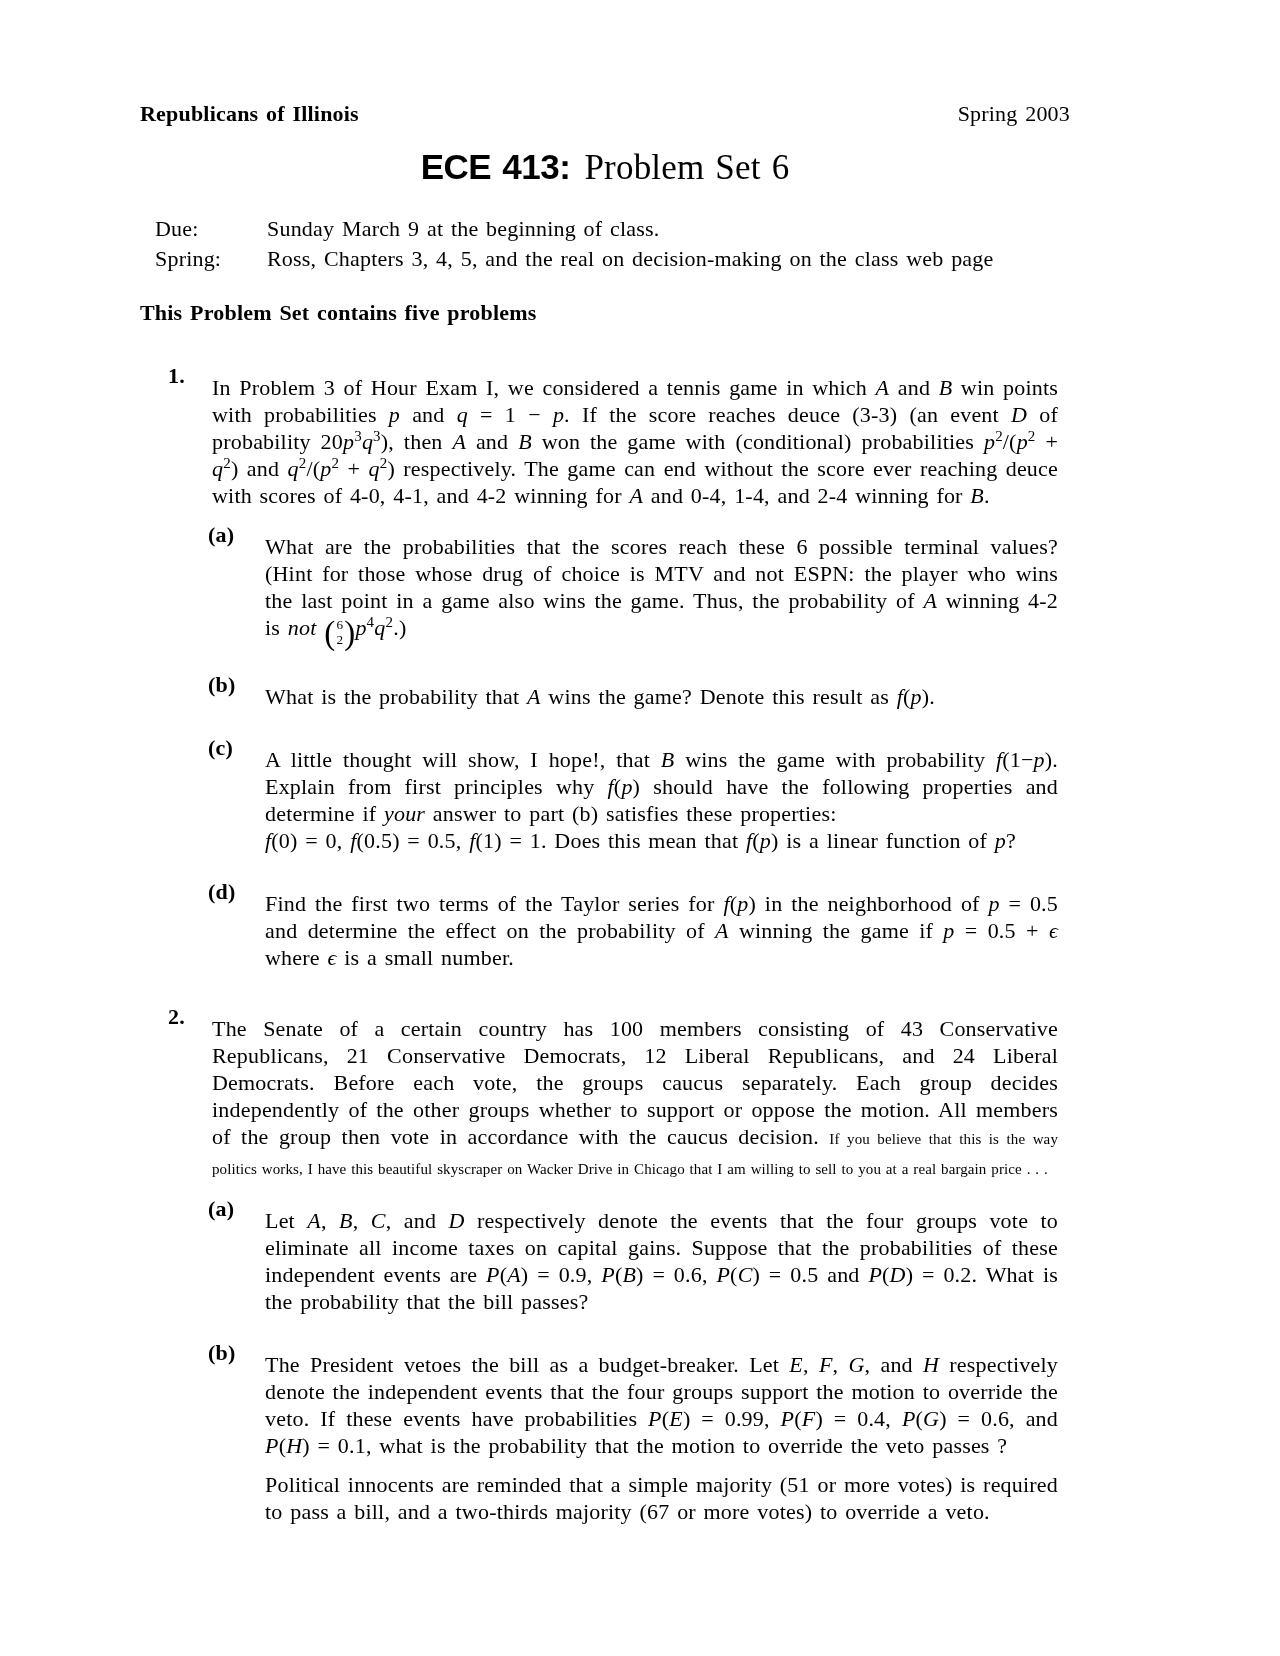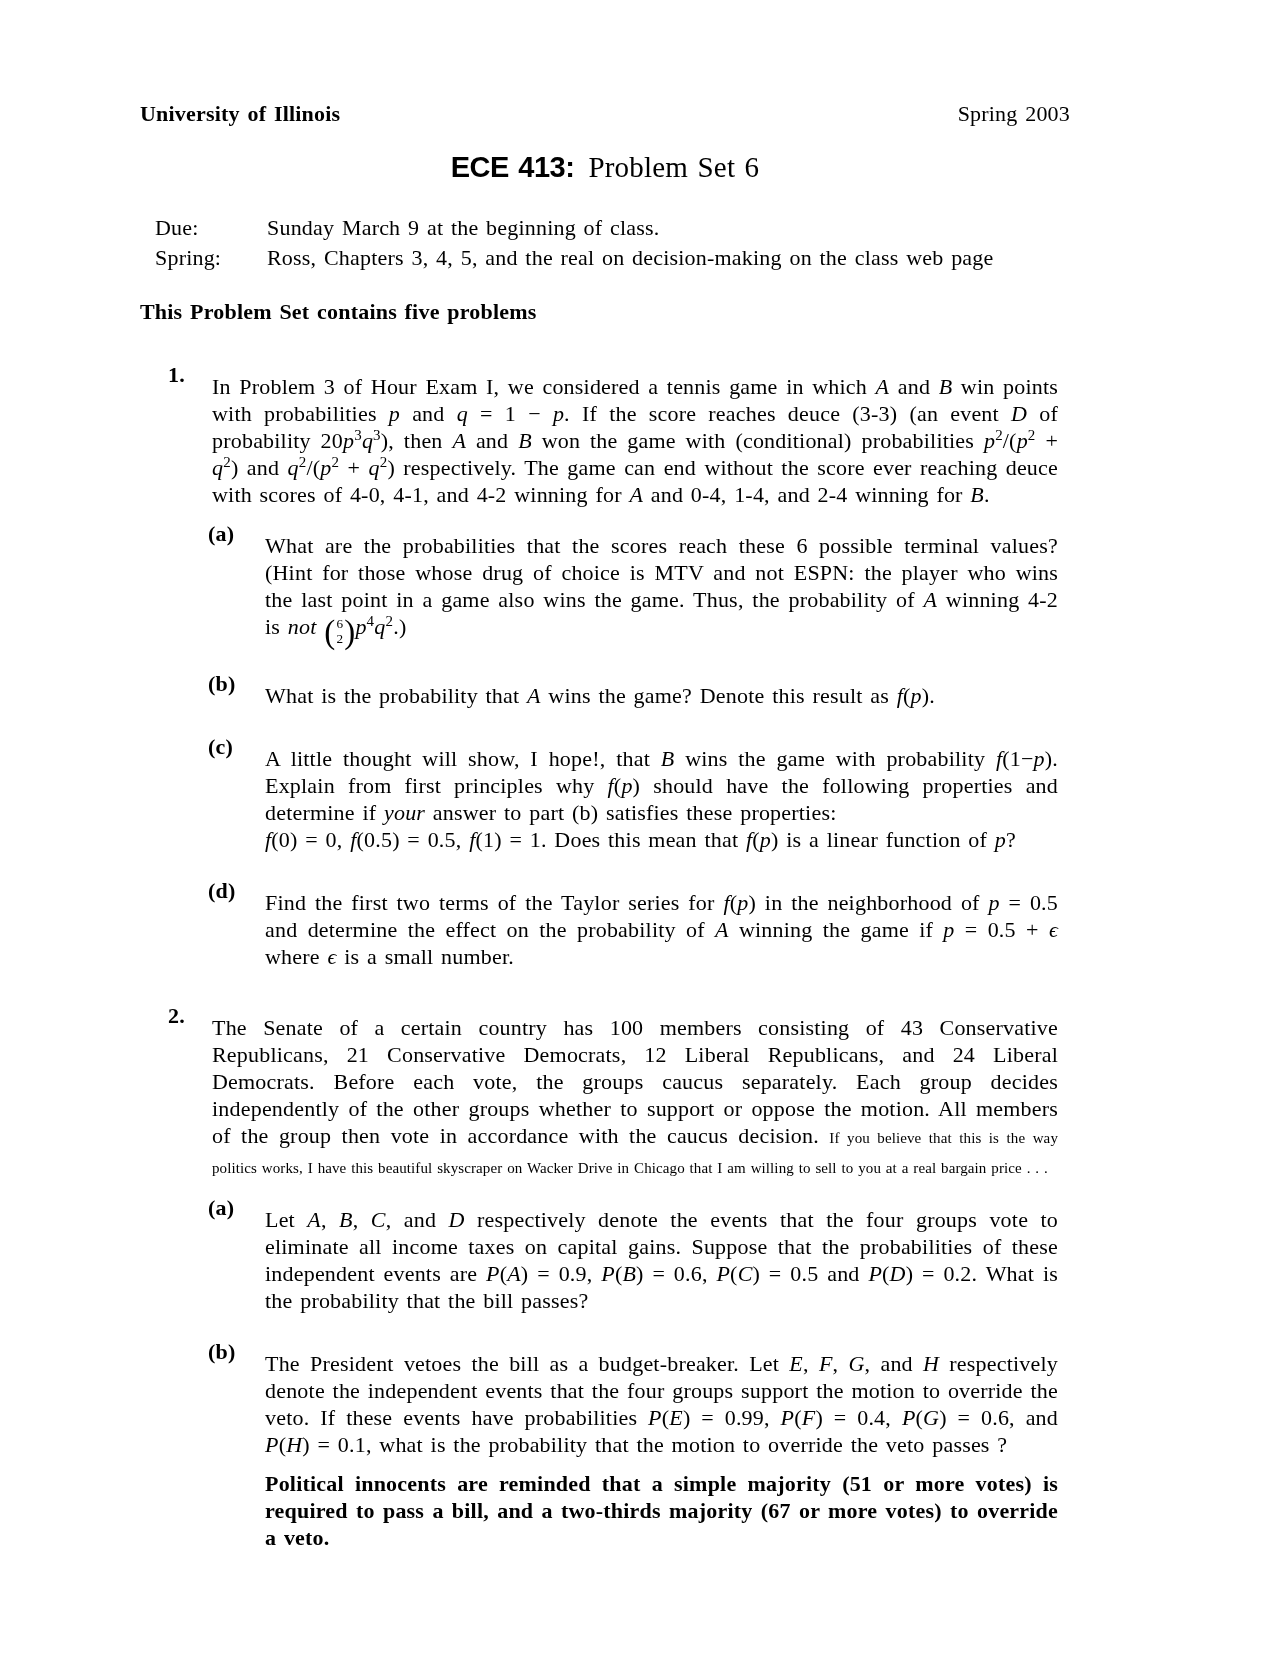--- a/index.html
+++ b/index.html
@@ -8,49 +8,49 @@
     width:1280px;height:1656px;
     box-sizing:border-box;
     background:#ffffff;color:#000000;
     padding:100px 210px 0 140px;
     font-family:"Liberation Serif","DejaVu Serif",serif;
     font-size:22px;line-height:27px;
     letter-spacing:0.2px;word-spacing:2px;
   }
   .header-row{display:flex;justify-content:space-between;align-items:baseline;}
   .institution{font-weight:bold;}
-  .doc-title{text-align:center;margin-top:22px;font-size:29px;line-height:36px;}
+  .doc-title{text-align:center;margin-top:22px;font-size:35px;line-height:36px;}
   .doc-title .course{font-family:"Liberation Sans","DejaVu Sans",sans-serif;font-weight:bold;letter-spacing:-0.5px;}
   .doc-title .tname{margin-left:14px;}
   .meta{margin-top:28px;padding-left:15px;}
   .meta-row{white-space:nowrap;line-height:30px;}
   .meta-label{display:inline-block;width:112px;font-weight:normal;}
   .subtitle{text-align:left;font-weight:bold;margin-top:25px;}
   .problem{display:flex;margin-top:36px;}
   .problem.second{margin-top:20px;}
   .pnum{width:60px;flex-shrink:0;box-sizing:border-box;padding-left:28px;font-weight:bold;}
   .pbody{flex:1;min-width:0;}
   .pbody p{margin:12px;text-align:justify;}
   .part{display:flex;margin-top:12px;}
   .plabel{width:53px;flex-shrink:0;box-sizing:border-box;padding-left:8px;font-weight:bold;}
   .ptext{flex:1;min-width:0;}
-  .note{margin-top:8px;font-weight:bold;}
+  .note{margin-top:8px;}
   sup{font-size:0.68em;line-height:0;}
   .small{font-size:15px;letter-spacing:0.1px;word-spacing:1px;}
   .binom{display:inline-flex;align-items:center;vertical-align:-0.4em;line-height:1;}
   .bp{font-size:1.5em;line-height:0.85;font-weight:normal;}
   .bn{display:inline-flex;flex-direction:column;align-items:center;font-size:0.6em;line-height:1.1;margin:0 1px;}
 </style>
 </head>
 <body>
 
 <div class="page">
 
   <div class="header-row">
-    <span class="institution">University of Illinois</span>
+    <span class="institution">Republicans of Illinois</span>
     <span class="term">Spring 2003</span>
   </div>
 
   <div class="doc-title">
     <span class="course">ECE 413:</span><span class="tname">Problem Set 6</span>
   </div>
 
   <div class="meta">
     <div class="meta-row">
       <span class="meta-label">Due:</span><span>Sunday March 9 at the beginning of class.</span>

